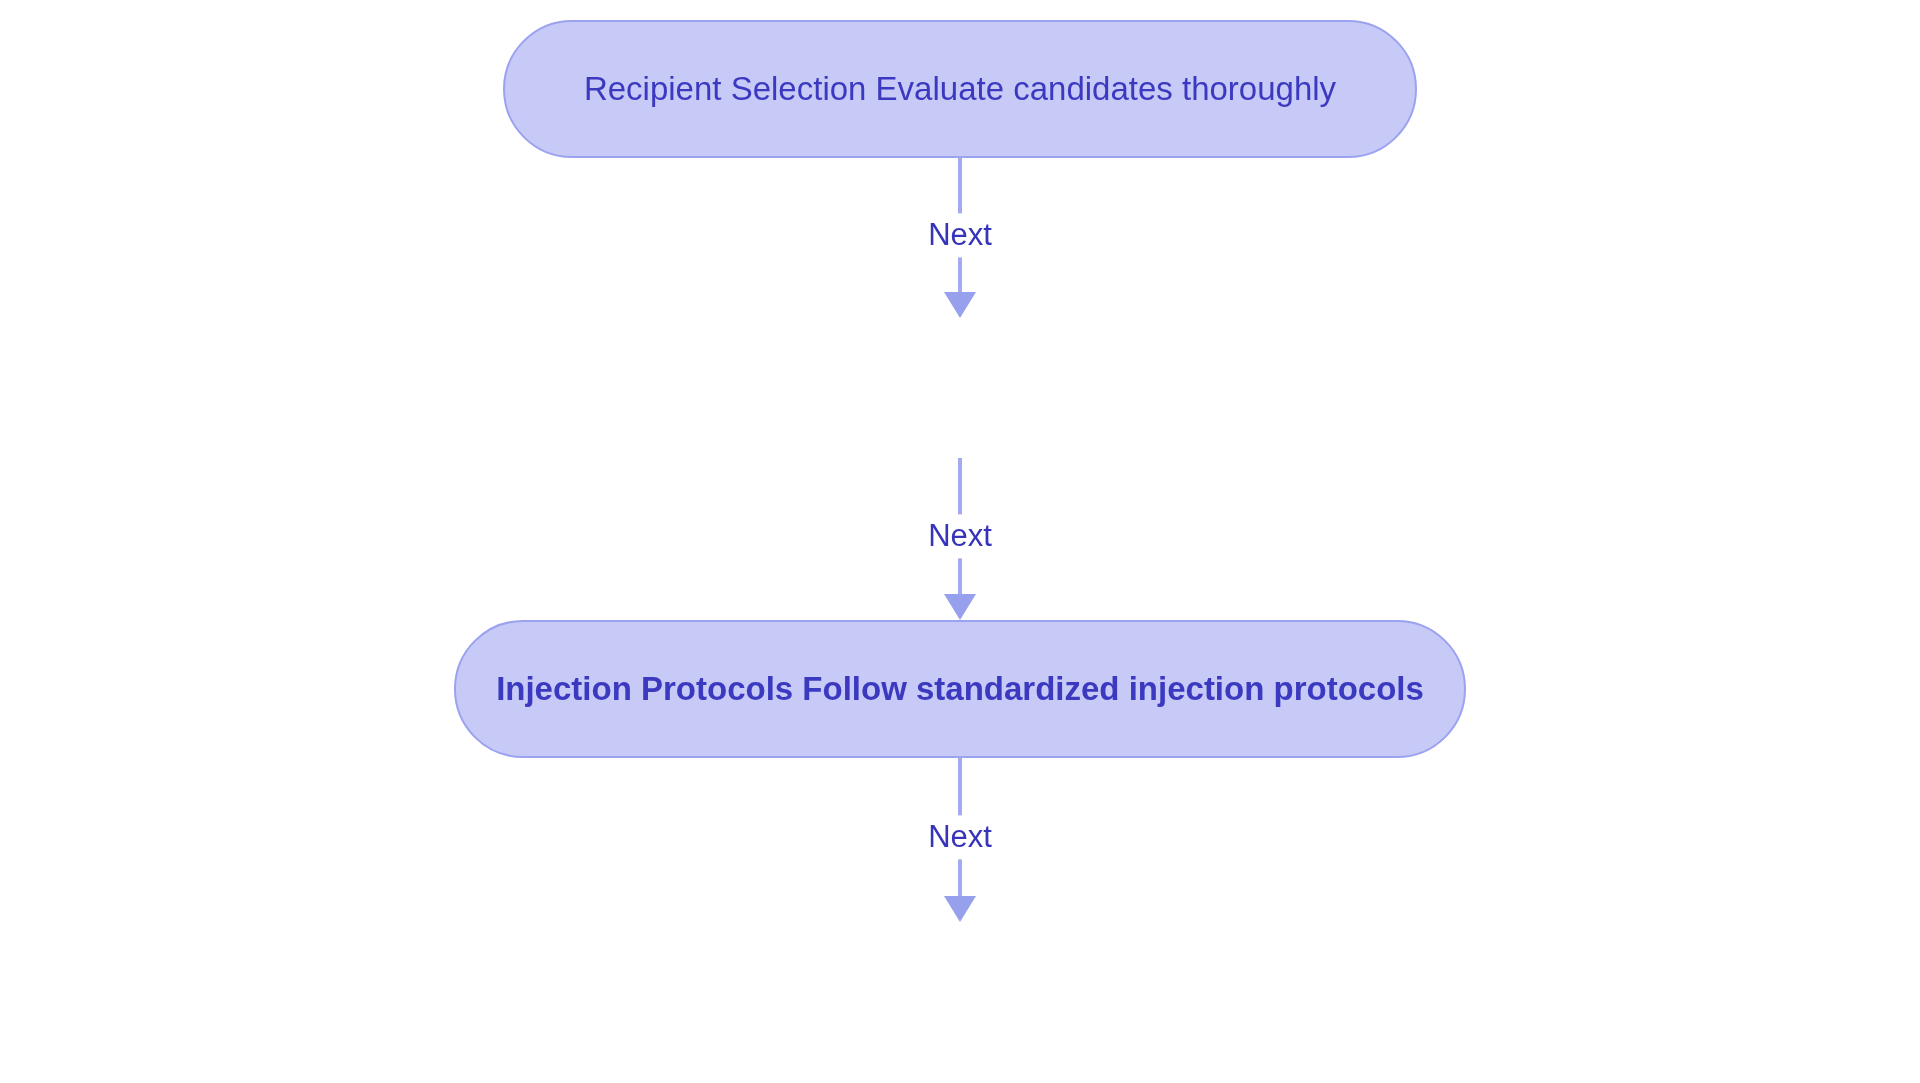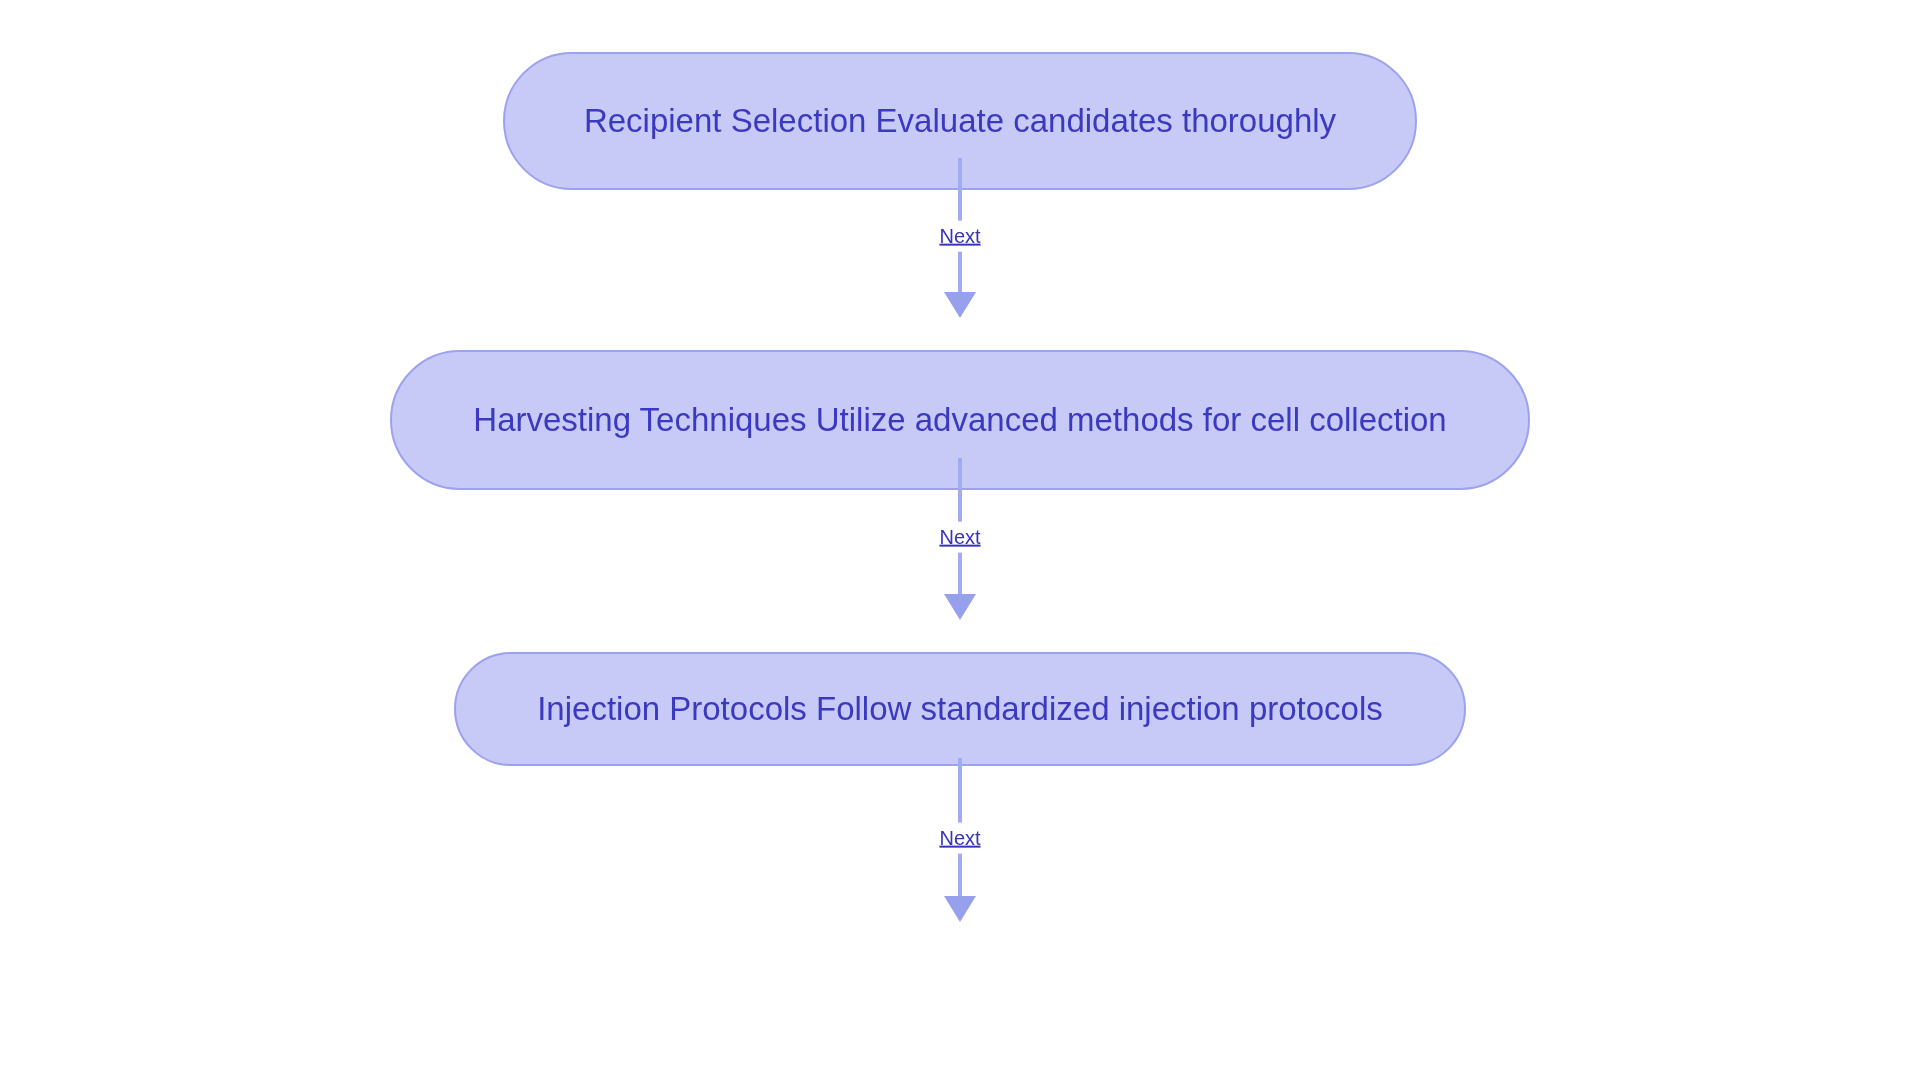--- a/index.html
+++ b/index.html
@@ -25,32 +25,31 @@
   }
   .node {
     position: absolute;
     background: var(--node-fill);
     border: 2px solid var(--node-border);
     border-radius: 70px;
     display: flex;
     align-items: center;
     justify-content: center;
     text-align: center;
-    margin-top: 32px;
   }
   .node .node-label {
     color: var(--node-text);
     font-size: 33px;
     line-height: 1.2;
     padding: 0 34px;
     white-space: nowrap;
   }
   .n0 { left: 503px; top: 20px;  width: 914px;  height: 138px; }
   .n1 { left: 390px; top: 318px; width: 1140px; height: 140px; }
-  .n2 { left: 454px; top: 620px; width: 1012px; height: 114px; }
+  .n2 { left: 454px; top: 620px; width: 1012px; height: 138px; font-weight: bold; }
   .n3 { left: 475px; top: 922px; width: 970px;  height: 139px; }
 
   .edge {
     position: absolute;
     left: 958px;
     width: 4px;
   }
   .e0 { top: 158px; height: 160px; }
   .e1 { top: 458px; height: 162px; }
   .e2 { top: 758px; height: 164px; }
@@ -73,44 +72,40 @@
     border-right: 16px solid transparent;
     border-top: 26px solid var(--arrowhead);
   }
   .edge-label {
     position: absolute;
     top: 50%;
     left: 2px;
     transform: translate(-50%, -56%);
     background: var(--background);
     color: var(--edge-label-text);
-    font-size: 20px;
+    font-size: 31px;
     padding: 4px 6px;
     white-space: nowrap;
-    text-decoration: underline;
   }
 </style>
 </head>
 <body>
 
 <div class="canvas">
 
   <div class="node n0">
     <span class="node-label">Recipient Selection Evaluate candidates thoroughly</span>
   </div>
 
   <div class="edge e0">
     <div class="edge-line"></div>
     <div class="arrowhead"></div>
     <div class="edge-label">Next</div>
   </div>
 
-  <div class="node n1">
-    <span class="node-label">Harvesting Techniques Utilize advanced methods for cell collection</span>
-  </div>
 
   <div class="edge e1">
     <div class="edge-line"></div>
     <div class="arrowhead"></div>
     <div class="edge-label">Next</div>
   </div>
 
   <div class="node n2">
     <span class="node-label">Injection Protocols Follow standardized injection protocols</span>
   </div>

